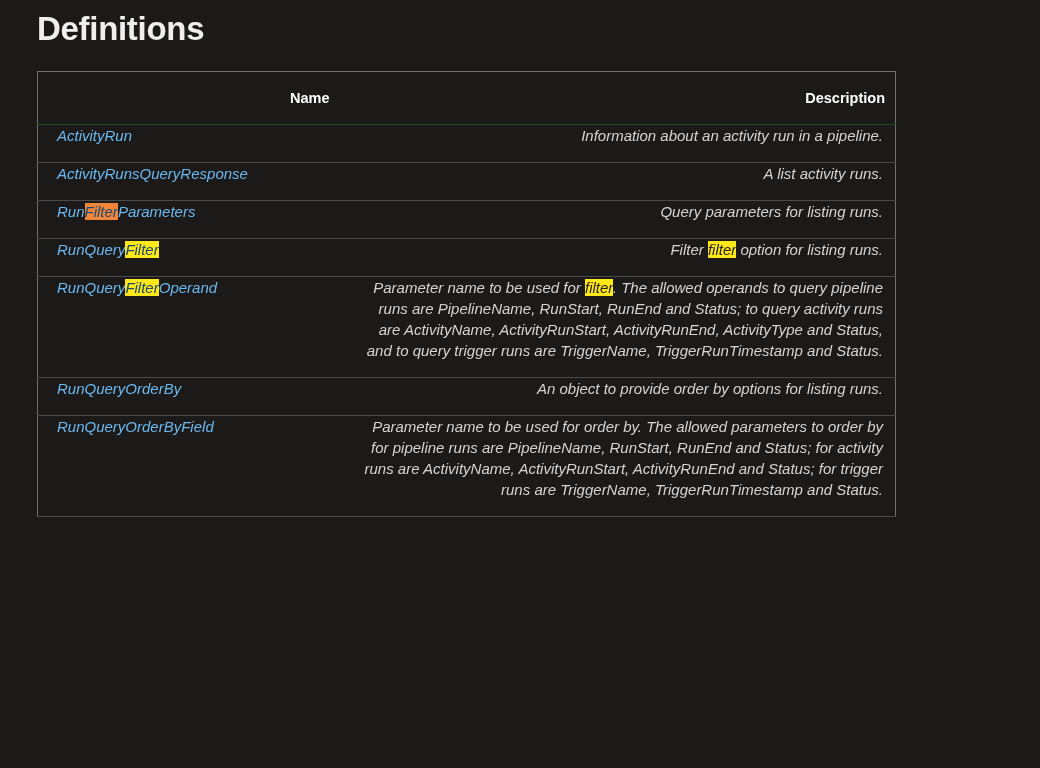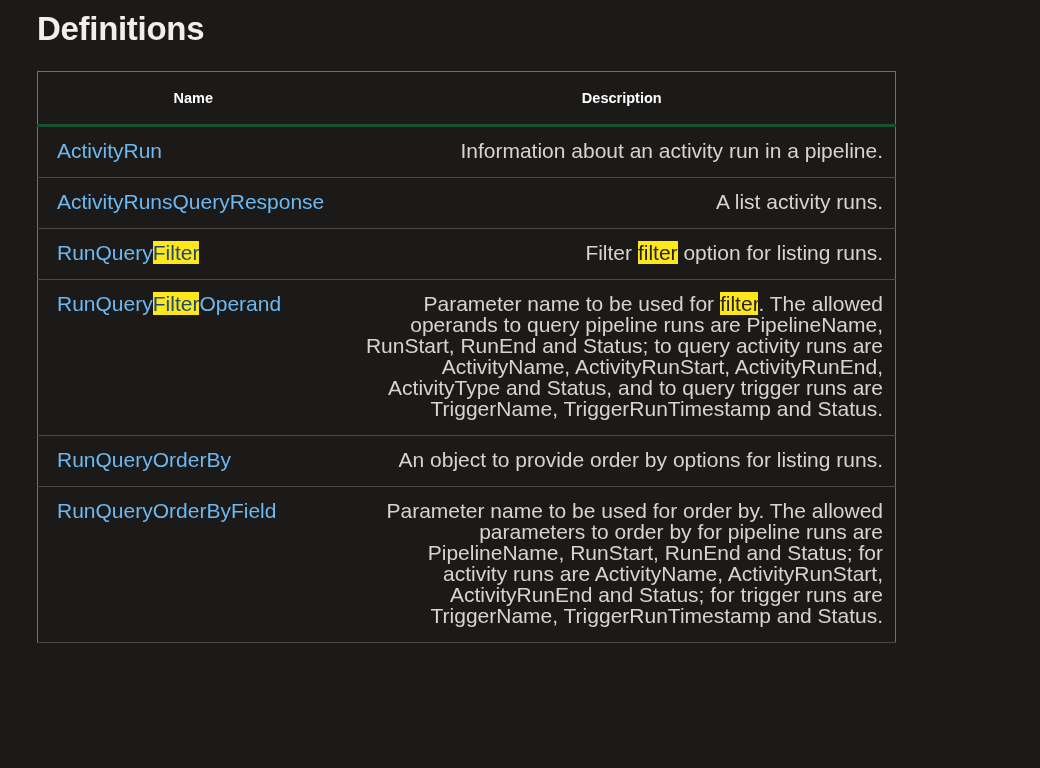--- a/index.html
+++ b/index.html
@@ -33,35 +33,36 @@
     top: 71px;
     width: 858px;
     border-collapse: collapse;
     table-layout: fixed;
     border: 1px solid #73716f;
     background: #1b1a19;
   }
   col.c-name { width: 302px; }
   col.c-desc { width: 556px; }
   thead th {
-    text-align: center;
+    text-align: right;
     font-size: 14.5px;
     font-weight: 700;
     color: #ffffff;
     padding: 18px 10px 18px 19px;
-    border-bottom: 3px solid #14532d;
+    border-bottom: 1px solid #14532d;
   }
   tbody tr {
     border-bottom: 1px solid #4b4947;
   }
   tbody td {
     vertical-align: top;
-    padding: 13px 12px 16px 19px;
-    font-size: 21px;
+    padding: 0 12px 16px 19px;
+    font-size: 15px;
     line-height: 21px;
+    font-style: italic;
   }
   td.name-cell a {
     color: #6cb8f0;
     text-decoration: none;
     cursor: pointer;
   }
   td.desc-cell {
     color: #d6d4d2;
     text-align: right;
   }
@@ -91,20 +92,24 @@
     <tbody>
         <tr>
           <td class="name-cell"><a href="#"><span>ActivityRun</span></a></td>
           <td class="desc-cell"><span>Information about an activity run in a pipeline.</span></td>
         </tr>
         <tr>
           <td class="name-cell"><a href="#"><span>ActivityRunsQueryResponse</span></a></td>
           <td class="desc-cell"><span>A list activity runs.</span></td>
         </tr>
         <tr>
+          <td class="name-cell"><a href="#"><span>Run</span><span class="hl hl-o">Filter</span><span>Parameters</span></a></td>
+          <td class="desc-cell"><span>Query parameters for listing runs.</span></td>
+        </tr>
+        <tr>
           <td class="name-cell"><a href="#"><span>RunQuery</span><span class="hl hl-y">Filter</span></a></td>
           <td class="desc-cell"><span>Filter </span><span class="hl hl-y">filter</span><span> option for listing runs.</span></td>
         </tr>
         <tr>
           <td class="name-cell"><a href="#"><span>RunQuery</span><span class="hl hl-y">Filter</span><span>Operand</span></a></td>
           <td class="desc-cell"><span>Parameter name to be used for </span><span class="hl hl-y">filter</span><span>. The allowed operands to query pipeline runs are PipelineName, RunStart, RunEnd and Status; to query activity runs are ActivityName, ActivityRunStart, ActivityRunEnd, ActivityType and Status, and to query trigger runs are TriggerName, TriggerRunTimestamp and Status.</span></td>
         </tr>
         <tr>
           <td class="name-cell"><a href="#"><span>RunQueryOrderBy</span></a></td>
           <td class="desc-cell"><span>An object to provide order by options for listing runs.</span></td>

